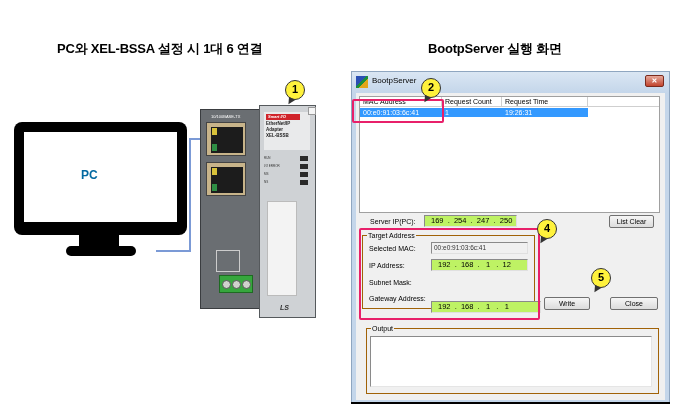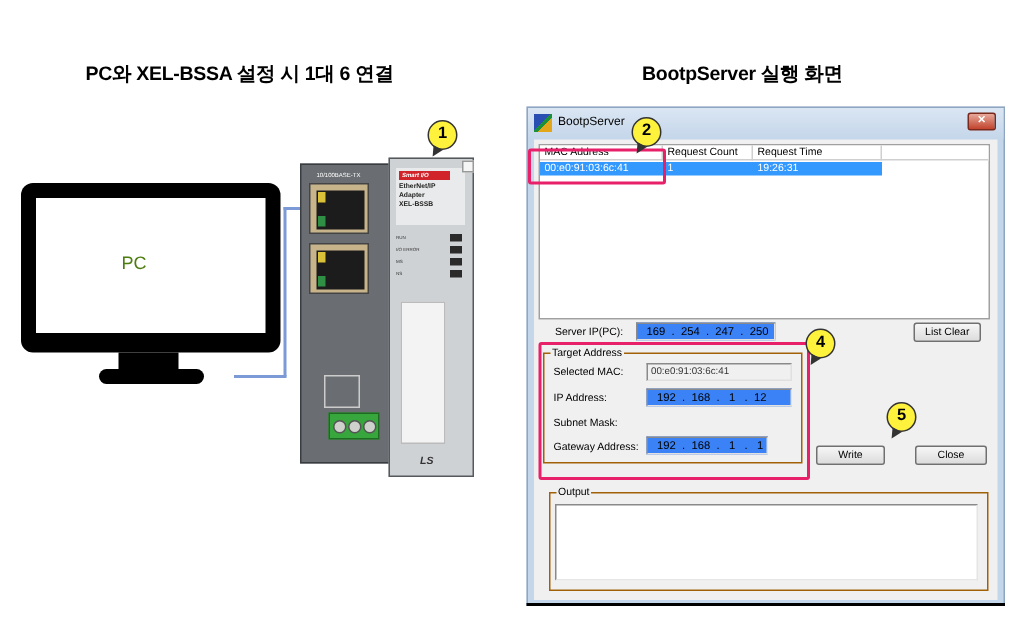--- a/index.html
+++ b/index.html
@@ -6,21 +6,21 @@
   html, body { width: 681px; height: 420px; background: #ffffff; overflow: hidden; }
   body { position: relative; font-family: "Liberation Sans", sans-serif; }
 
   .heading { position: absolute; font-weight: bold; font-size: 13px; color: #000; letter-spacing: -0.2px; white-space: nowrap; }
   #heading-left { left: 57px; top: 40px; }
   #heading-right { left: 428px; top: 40px; }
 
   
   .monitor { position: absolute; left: 14px; top: 122px; width: 173px; height: 113px; background: #000; border-radius: 8px; }
   .monitor .screen { position: absolute; left: 10px; top: 10px; width: 153px; height: 90px; background: #fff; }
-  .monitor .pc-label { position: absolute; left: 67px; top: 46px; font-weight: normal; font-size: 12px; color: #4d7c0f; }
+  .monitor .pc-label { position: absolute; left: 67px; top: 46px; font-weight: bold; font-size: 12px; color: #0369a1; }
   .monitor-neck { position: absolute; left: 79px; top: 235px; width: 40px; height: 14px; background: #000; }
   .monitor-base { position: absolute; left: 66px; top: 246px; width: 70px; height: 10px; background: #000; border-radius: 5px; }
 
   
   .cable { position: absolute; border-color: #7b9ad6; border-style: solid; }
   .cable-v { left: 189px; top: 138px; height: 113px; width: 0; border-width: 0 0 0 2px; }
   .cable-h1 { left: 189px; top: 138px; width: 22px; height: 0; border-width: 2px 0 0 0; }
   .cable-h2 { left: 156px; top: 250px; width: 35px; height: 0; border-width: 2px 0 0 0; }
 
   
@@ -62,21 +62,21 @@
   .close-btn { position: absolute; right: 5px; top: 3px; width: 19px; height: 12px; background: linear-gradient(#e6a89a, #c2442d); border: 1px solid #7a2a1d; border-radius: 2px; color: #fff; font-size: 7px; text-align: center; line-height: 10px; font-weight: bold; }
   .win-client { position: absolute; left: 4px; top: 21px; width: 309px; height: 307px; background: #f0f0f0; }
 
   .listview { position: absolute; left: 3px; top: 3px; width: 301px; height: 117px; background: #fff; border: 1px solid #a0a0a0; }
   .lv-header { position: absolute; left: 0; top: 0; width: 100%; height: 10px; background: #fff; border-bottom: 1px solid #cfcfcf; font-size: 7px; color: #000; }
   .lv-col { position: absolute; top: 0; height: 10px; line-height: 10px; padding-left: 3px; border-right: 1px solid #cfcfcf; white-space: nowrap; overflow: hidden; }
   .lv-row { position: absolute; left: 0; top: 11px; width: 228px; height: 9px; background: #3399ff; color: #fff; font-size: 7px; line-height: 9px; }
   .lv-cell { position: absolute; top: 0; padding-left: 3px; white-space: nowrap; }
 
   .lbl { position: absolute; font-size: 7px; color: #000; white-space: nowrap; }
-  .ipbox { position: absolute; height: 12px; background: #3b82f6; border: 1px solid #8a8a8a; border-right-color: #e0e0e0; border-bottom-color: #e0e0e0; font-size: 7.5px; line-height: 10px; white-space: pre; padding-left: 6px; color: #000; }
+  .ipbox { position: absolute; height: 12px; background: #bef264; border: 1px solid #8a8a8a; border-right-color: #e0e0e0; border-bottom-color: #e0e0e0; font-size: 7.5px; line-height: 10px; white-space: pre; padding-left: 6px; color: #000; }
   .ipbox.ro { background: #f0f0f0; padding-left: 2px; font-size: 6.5px; color: #333; }
   .btn { position: absolute; height: 13px; background: linear-gradient(#f6f6f6, #dcdcdc); border: 1px solid #707070; border-radius: 2px; font-size: 7px; line-height: 11px; text-align: center; color: #000; }
 
   .groupbox { position: absolute; border: 1px solid #a16207; }
   .groupbox .gb-title { position: absolute; left: 4px; top: -5px; background: #f0f0f0; padding: 0 1px; font-size: 7px; line-height: 9px; color: #000; }
 
   .highlight { position: absolute; border: 2.5px solid #e8206a; border-radius: 2px; z-index: 8; }
   #hl-mac { left: 352px; top: 99px; width: 92px; height: 24px; }
   #hl-target { left: 359px; top: 228px; width: 181px; height: 92px; }
 
@@ -171,21 +171,21 @@
     <div class="btn" style="left:253px;top:122px;width:45px">List Clear</div>
 
     <div class="groupbox" style="left:6px;top:142px;width:173px;height:74px">
       <span class="gb-title">Target Address</span>
       <span class="lbl" style="left:6px;top:9px">Selected MAC:</span>
       <div class="ipbox ro" style="left:68px;top:6px;width:97px">00:e0:91:03:6c:41</div>
       <span class="lbl" style="left:6px;top:26px">IP Address:</span>
       <div class="ipbox" style="left:68px;top:23px;width:97px">192  .  168  .   1   .  12</div>
       <span class="lbl" style="left:6px;top:43px">Subnet Mask:</span>
       <span class="lbl" style="left:6px;top:59px">Gateway Address:</span>
-      <div class="ipbox" style="left:68px;top:55px;width:81px">192  .  168  .   1   .   1</div>
+      <div class="ipbox" style="left:68px;top:65px;width:110px">192  .  168  .   1   .   1</div>
     </div>
 
     <div class="btn" style="left:188px;top:204px;width:46px">Write</div>
     <div class="btn" style="left:254px;top:204px;width:48px">Close</div>
 
     <div class="groupbox" style="left:10px;top:235px;width:293px;height:66px">
       <span class="gb-title">Output</span>
       <div class="output-text" style="left:3px;top:7px;width:282px;height:51px"></div>
     </div>
   </div>

